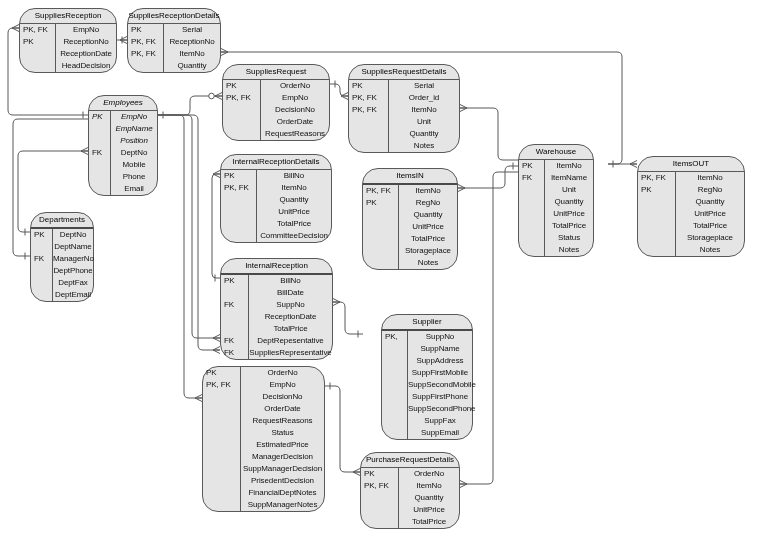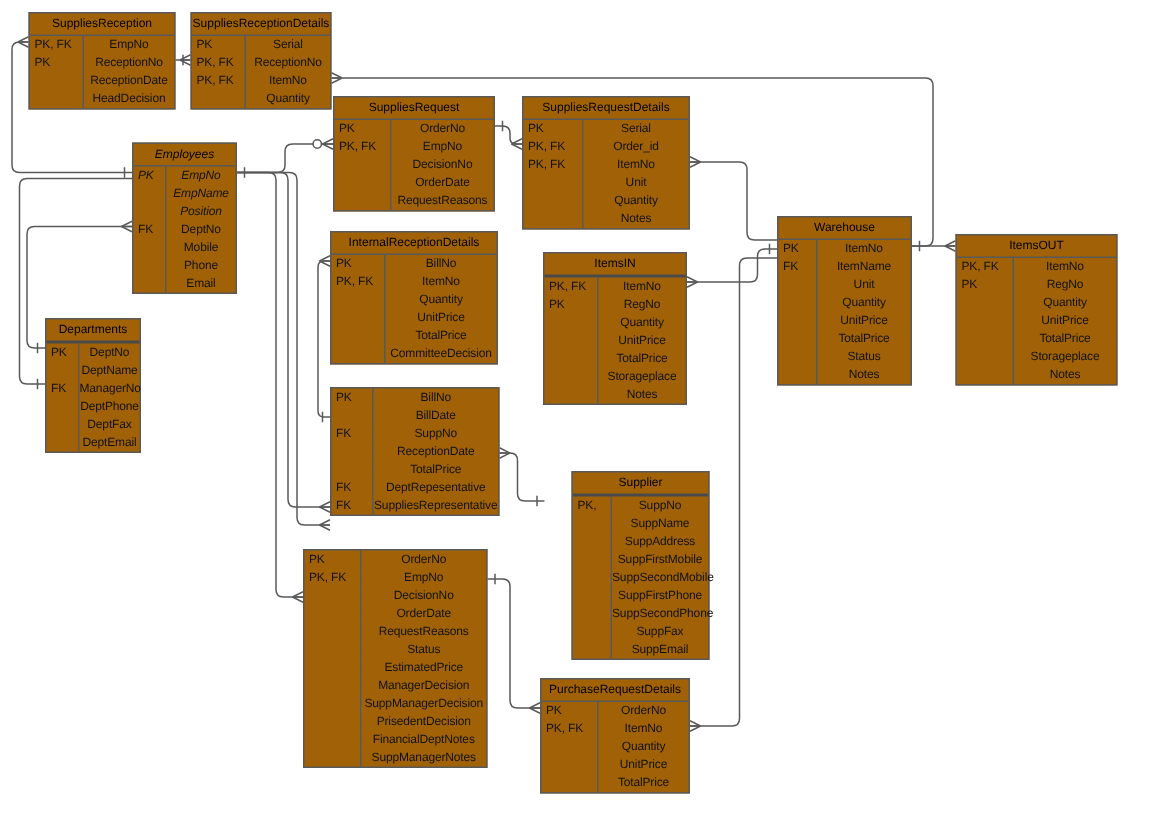--- a/index.html
+++ b/index.html
@@ -2,21 +2,21 @@
 <html><head>
 <meta charset="utf-8">
 <style>
   html,body{margin:0;padding:0;background:#ffffff;}
   .canvas{
     position:relative;width:768px;height:544px;background:#ffffff;overflow:hidden;
     font-family:"Liberation Sans",sans-serif;color:#111;
   }
   .connector-layer{position:absolute;left:0;top:0;}
   .entity{
-    position:absolute;background:#a16207;border:1px solid #595959;border-radius:0;
+    position:absolute;background:#e5e5e5;border:1px solid #595959;border-radius:16px;
     box-sizing:border-box;z-index:2;
   }
   .entity-title{
     height:14px;line-height:14px;text-align:center;font-size:8px;font-weight:400;
     border-bottom:1px solid #595959;white-space:nowrap;color:#000;
   }
   .entity.thick .entity-title{border-bottom-width:2px;border-bottom-color:#4a4a4a;}
   .entity.italic-title .entity-title{font-style:italic;}
   .entity-row{display:flex;height:12px;line-height:12px;font-size:8px;white-space:nowrap;}
   .entity-row .key{
@@ -307,20 +307,21 @@
       <div class="entity-row">
         <span class="key" style="width: 36px;"></span>
         <span class="field">Storageplace</span>
       </div>
       <div class="entity-row">
         <span class="key" style="width: 36px;"></span>
         <span class="field">Notes</span>
       </div>
     </div>
     <div class="entity thick" style="left: 220px; top: 258px; width: 113px;">
+      <div class="entity-title">InternalReception</div>
       <div class="entity-row">
         <span class="key" style="width: 28px;">PK</span>
         <span class="field">BillNo</span>
       </div>
       <div class="entity-row">
         <span class="key" style="width: 28px;"></span>
         <span class="field">BillDate</span>
       </div>
       <div class="entity-row">
         <span class="key" style="width: 28px;">FK</span>
@@ -448,21 +449,21 @@
       </div>
       <div class="entity-row">
         <span class="key" style="width: 38px;"></span>
         <span class="field">UnitPrice</span>
       </div>
       <div class="entity-row">
         <span class="key" style="width: 38px;"></span>
         <span class="field">TotalPrice</span>
       </div>
     </div>
-    <div class="entity" style="left: 518px; top: 144px; width: 90px;">
+    <div class="entity" style="left: 518px; top: 144px; width: 76px;">
       <div class="entity-title">Warehouse</div>
       <div class="entity-row">
         <span class="key" style="width: 26px;">PK</span>
         <span class="field">ItemNo</span>
       </div>
       <div class="entity-row">
         <span class="key" style="width: 26px;">FK</span>
         <span class="field">ItemName</span>
       </div>
       <div class="entity-row">

